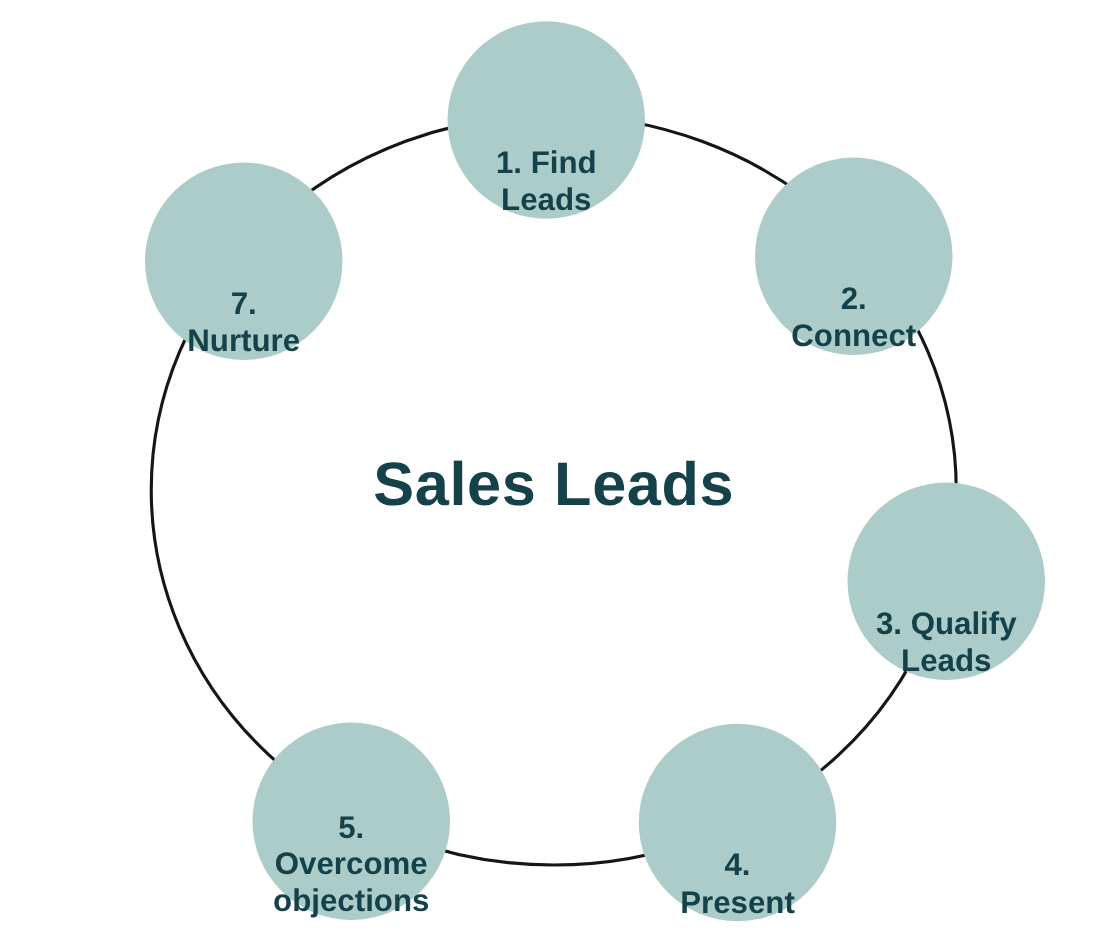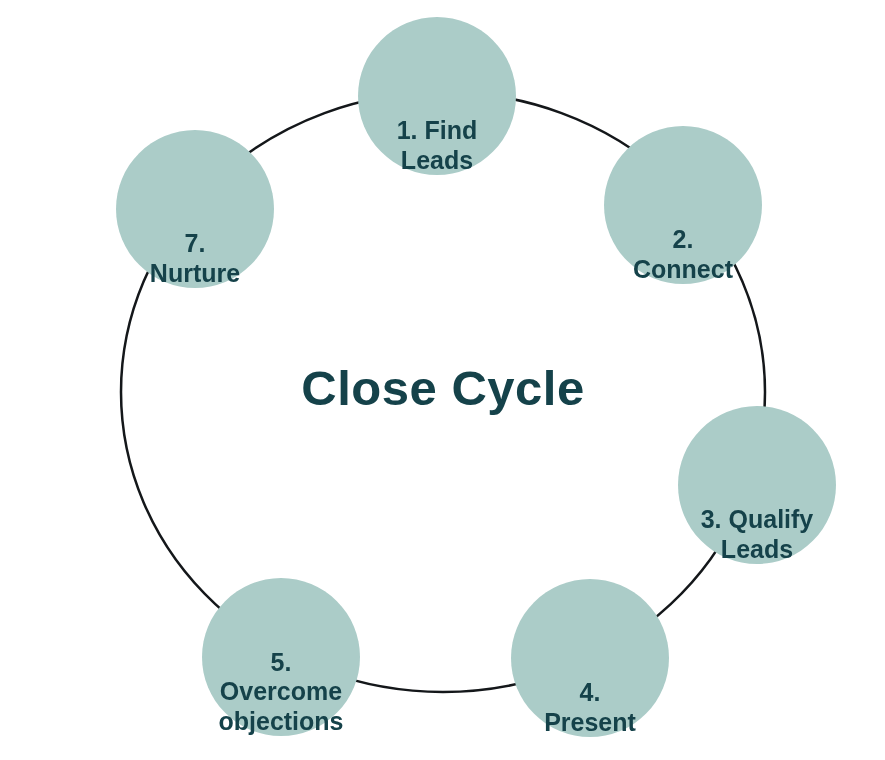--- a/index.html
+++ b/index.html
@@ -54,36 +54,36 @@
   .node-label {
     white-space: pre-line;
     text-align: center;
     font-size: 25px;
     line-height: 1.18;
     font-weight: bold;
     color: var(--text);
   }
   .node-1 { left: 358px; top: 17px;  }
   .node-2 { left: 604px; top: 126px; }
-  .node-3 { left: 678px; top: 406px; }
+  .node-3 { left: 678px; top: 386px; }
   .node-4 { left: 511px; top: 579px; }
   .node-5 { left: 202px; top: 578px; }
   .node-6 { left: 54px;  top: 369px; }
   .node-7 { left: 116px; top: 130px; }
 </style>
 </head>
 <body>
 
 <div class="canvas">
 
   <svg class="ring-svg" viewBox="0 0 885 760" aria-hidden="true">
     <ellipse cx="443" cy="392" rx="322" ry="300"></ellipse>
   </svg>
 
-  <div class="diagram-title">Close Cycle</div>
+  <div class="diagram-title">Sales Leads</div>
 
   <div class="node node-1">
     <span class="node-label">1. Find
 Leads</span>
   </div>
 
   <div class="node node-2">
     <span class="node-label">2.
 Connect</span>
   </div>

